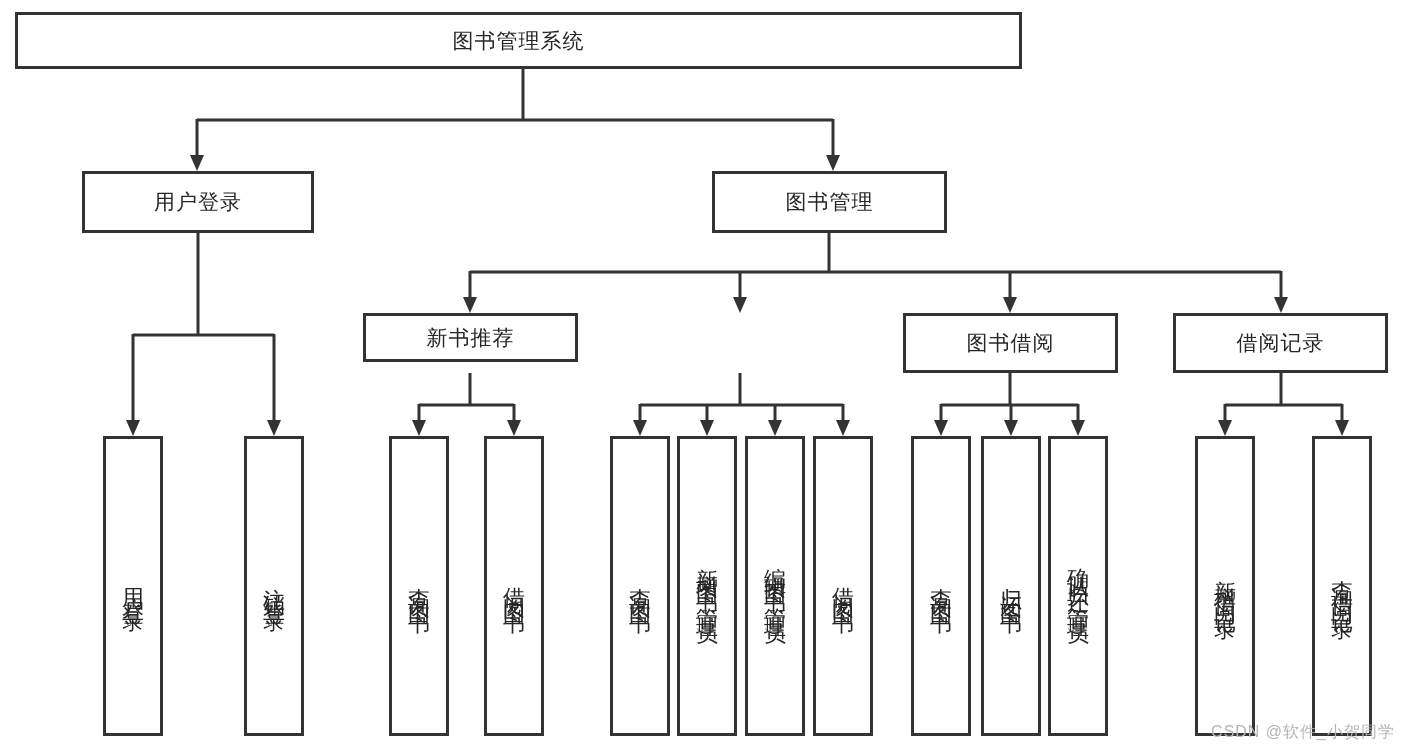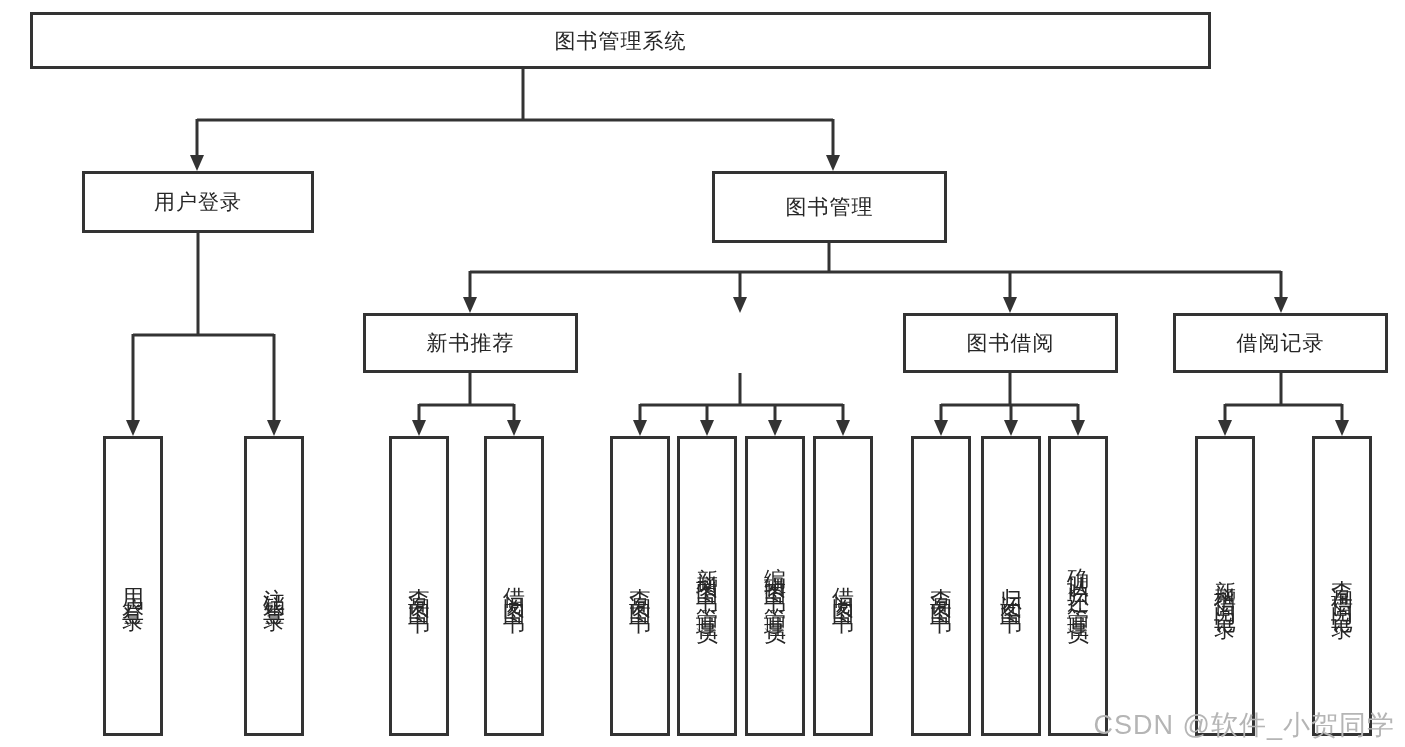--- a/index.html
+++ b/index.html
@@ -35,21 +35,21 @@
   .vtext{
     writing-mode:vertical-rl;
     text-orientation:mixed;
     letter-spacing:8px;
     font-size:22px;
     line-height:1;
   }
   .watermark{
     position:absolute;
     right:10px;bottom:4px;
-    font-size:27px;
+    font-size:16px;
     color:var(--wm);
     letter-spacing:1px;
     z-index:2;
     white-space:nowrap;
   }
 </style>
 </head>
 <body>
 
 <div class="canvas">
@@ -122,32 +122,32 @@
     <g>
       <line x1="1281" y1="373" x2="1281" y2="405"></line>
       <line x1="1225" y1="405" x2="1342" y2="405"></line>
       <line x1="1225" y1="404" x2="1225" y2="422"></line>
       <polygon points="1225,436 1218,420 1232,420"></polygon>
       <line x1="1342" y1="404" x2="1342" y2="422"></line>
       <polygon points="1342,436 1335,420 1349,420"></polygon>
     </g>
   </svg>
 
-  <div class="box" style="left:30px;top:12px;width:1181px;height:57px;">
+  <div class="box" style="left:15px;top:12px;width:1007px;height:57px;">
     <span>图书管理系统</span>
   </div>
 
   <div class="box" style="left:82px;top:171px;width:232px;height:62px;">
     <span>用户登录</span>
   </div>
-  <div class="box" style="left:712px;top:171px;width:235px;height:72px;">
+  <div class="box" style="left:712px;top:171px;width:235px;height:62px;">
     <span>图书管理</span>
   </div>
 
-  <div class="box" style="left:363px;top:313px;width:215px;height:60px;">
+  <div class="box" style="left:363px;top:313px;width:215px;height:49px;">
     <span>新书推荐</span>
   </div>
   <div class="box" style="left:903px;top:313px;width:215px;height:60px;">
     <span>图书借阅</span>
   </div>
   <div class="box" style="left:1173px;top:313px;width:215px;height:60px;">
     <span>借阅记录</span>
   </div>
 
   <div class="box leaf" style="left:103px;">

